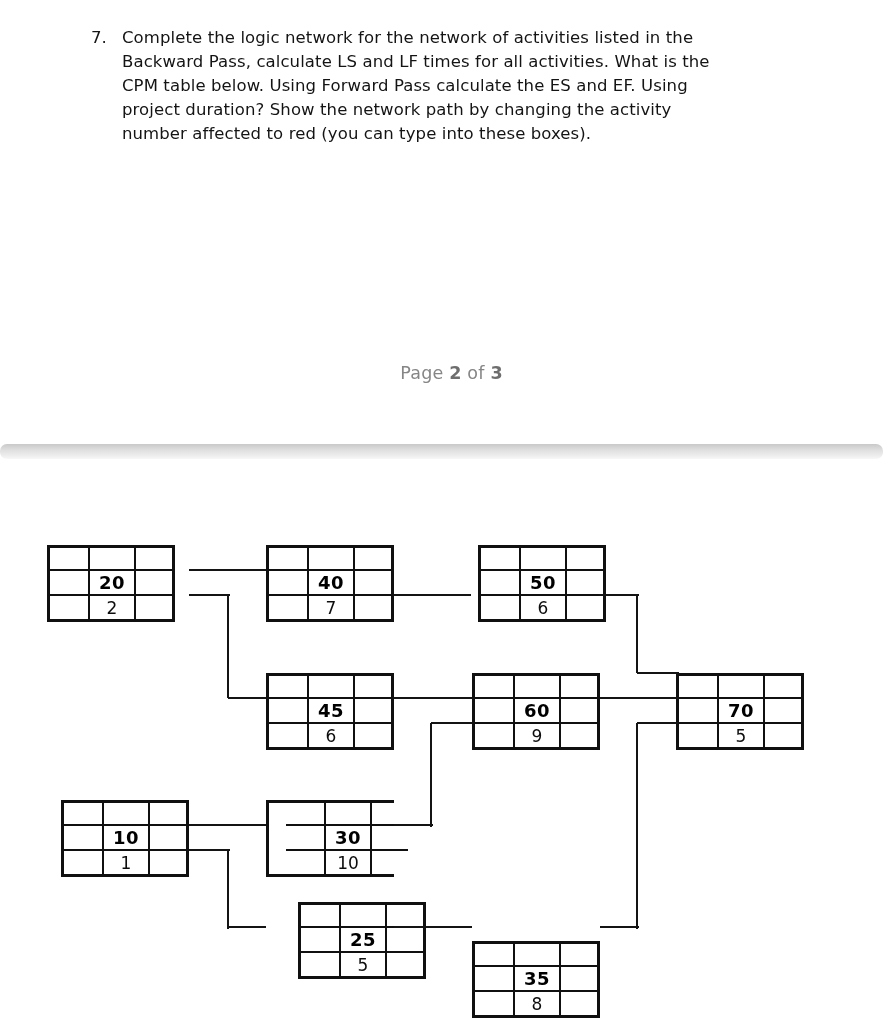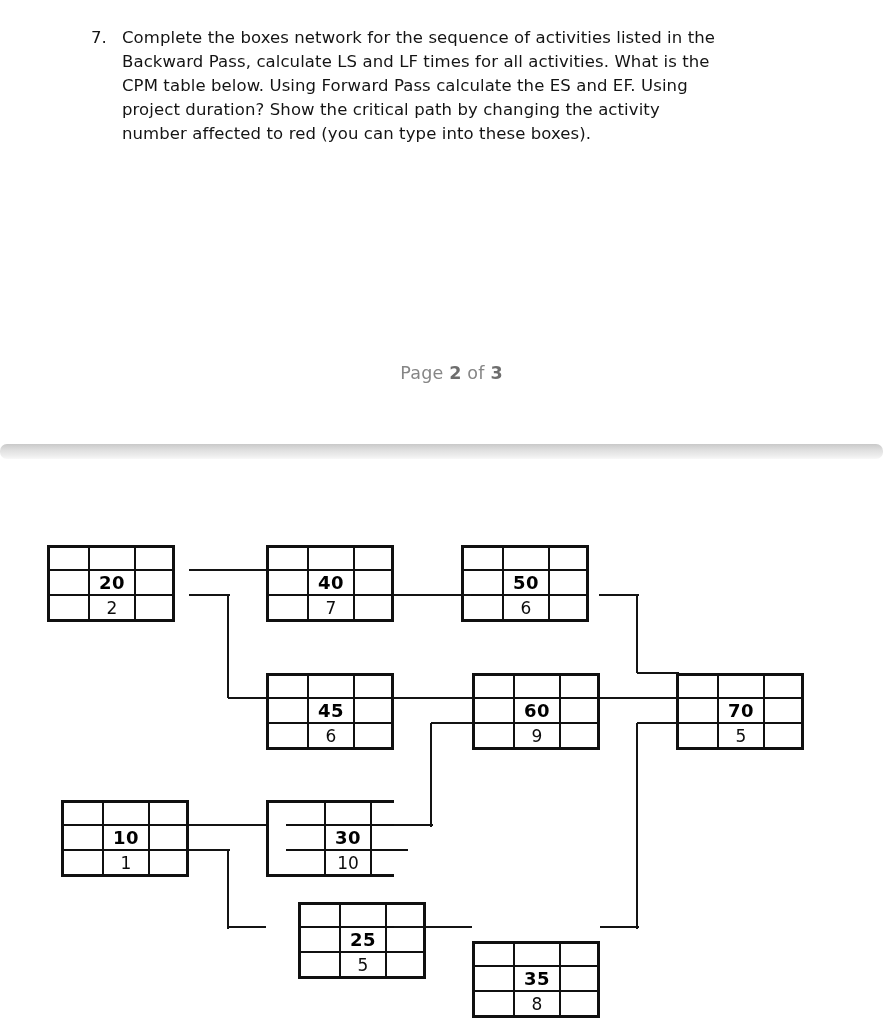--- a/index.html
+++ b/index.html
@@ -43,24 +43,24 @@
   .act{font-weight:bold;font-size:18px;color:#000000;letter-spacing:0.5px;}
   .dur{font-size:17px;color:#0d0d0d;}
   .seg{position:absolute;background:#141414;}
 </style>
 </head>
 <body>
 
 <div class="question">
   <div class="q-num">7.</div>
   <div>
-    <div class="q-line">Complete the boxes network for the sequence of activities listed in the</div>
+    <div class="q-line">Complete the logic network for the network of activities listed in the</div>
     <div class="q-line">Backward Pass, calculate LS and LF times for all activities. What is the</div>
     <div class="q-line">CPM table below. Using Forward Pass calculate the ES and EF. Using</div>
-    <div class="q-line">project duration? Show the critical path by changing the activity</div>
+    <div class="q-line">project duration? Show the network path by changing the activity</div>
     <div class="q-line">number affected to red (you can type into these boxes).</div>
   </div>
 </div>
 
 <div class="footer"><span>Page</span> <b>2</b> <span>of</span> <b>3</b></div>
 
 <div class="divider"></div>
 
 <div class="diagram" id="diagram">
     <div class="node" style="left: 47px; top: 545px;">
@@ -78,21 +78,21 @@
       <div class="cell"></div>
       <div class="cell"></div>
       <div class="cell col3"></div>
       <div class="cell"></div>
       <div class="cell act">40</div>
       <div class="cell col3"></div>
       <div class="cell row3"></div>
       <div class="cell row3 dur">7</div>
       <div class="cell col3 row3"></div>
     </div>
-    <div class="node" style="left: 461px; top: 545px;">
+    <div class="node" style="left: 478px; top: 545px;">
       <div class="cell"></div>
       <div class="cell"></div>
       <div class="cell col3"></div>
       <div class="cell"></div>
       <div class="cell act">50</div>
       <div class="cell col3"></div>
       <div class="cell row3"></div>
       <div class="cell row3 dur">6</div>
       <div class="cell col3 row3"></div>
     </div>

